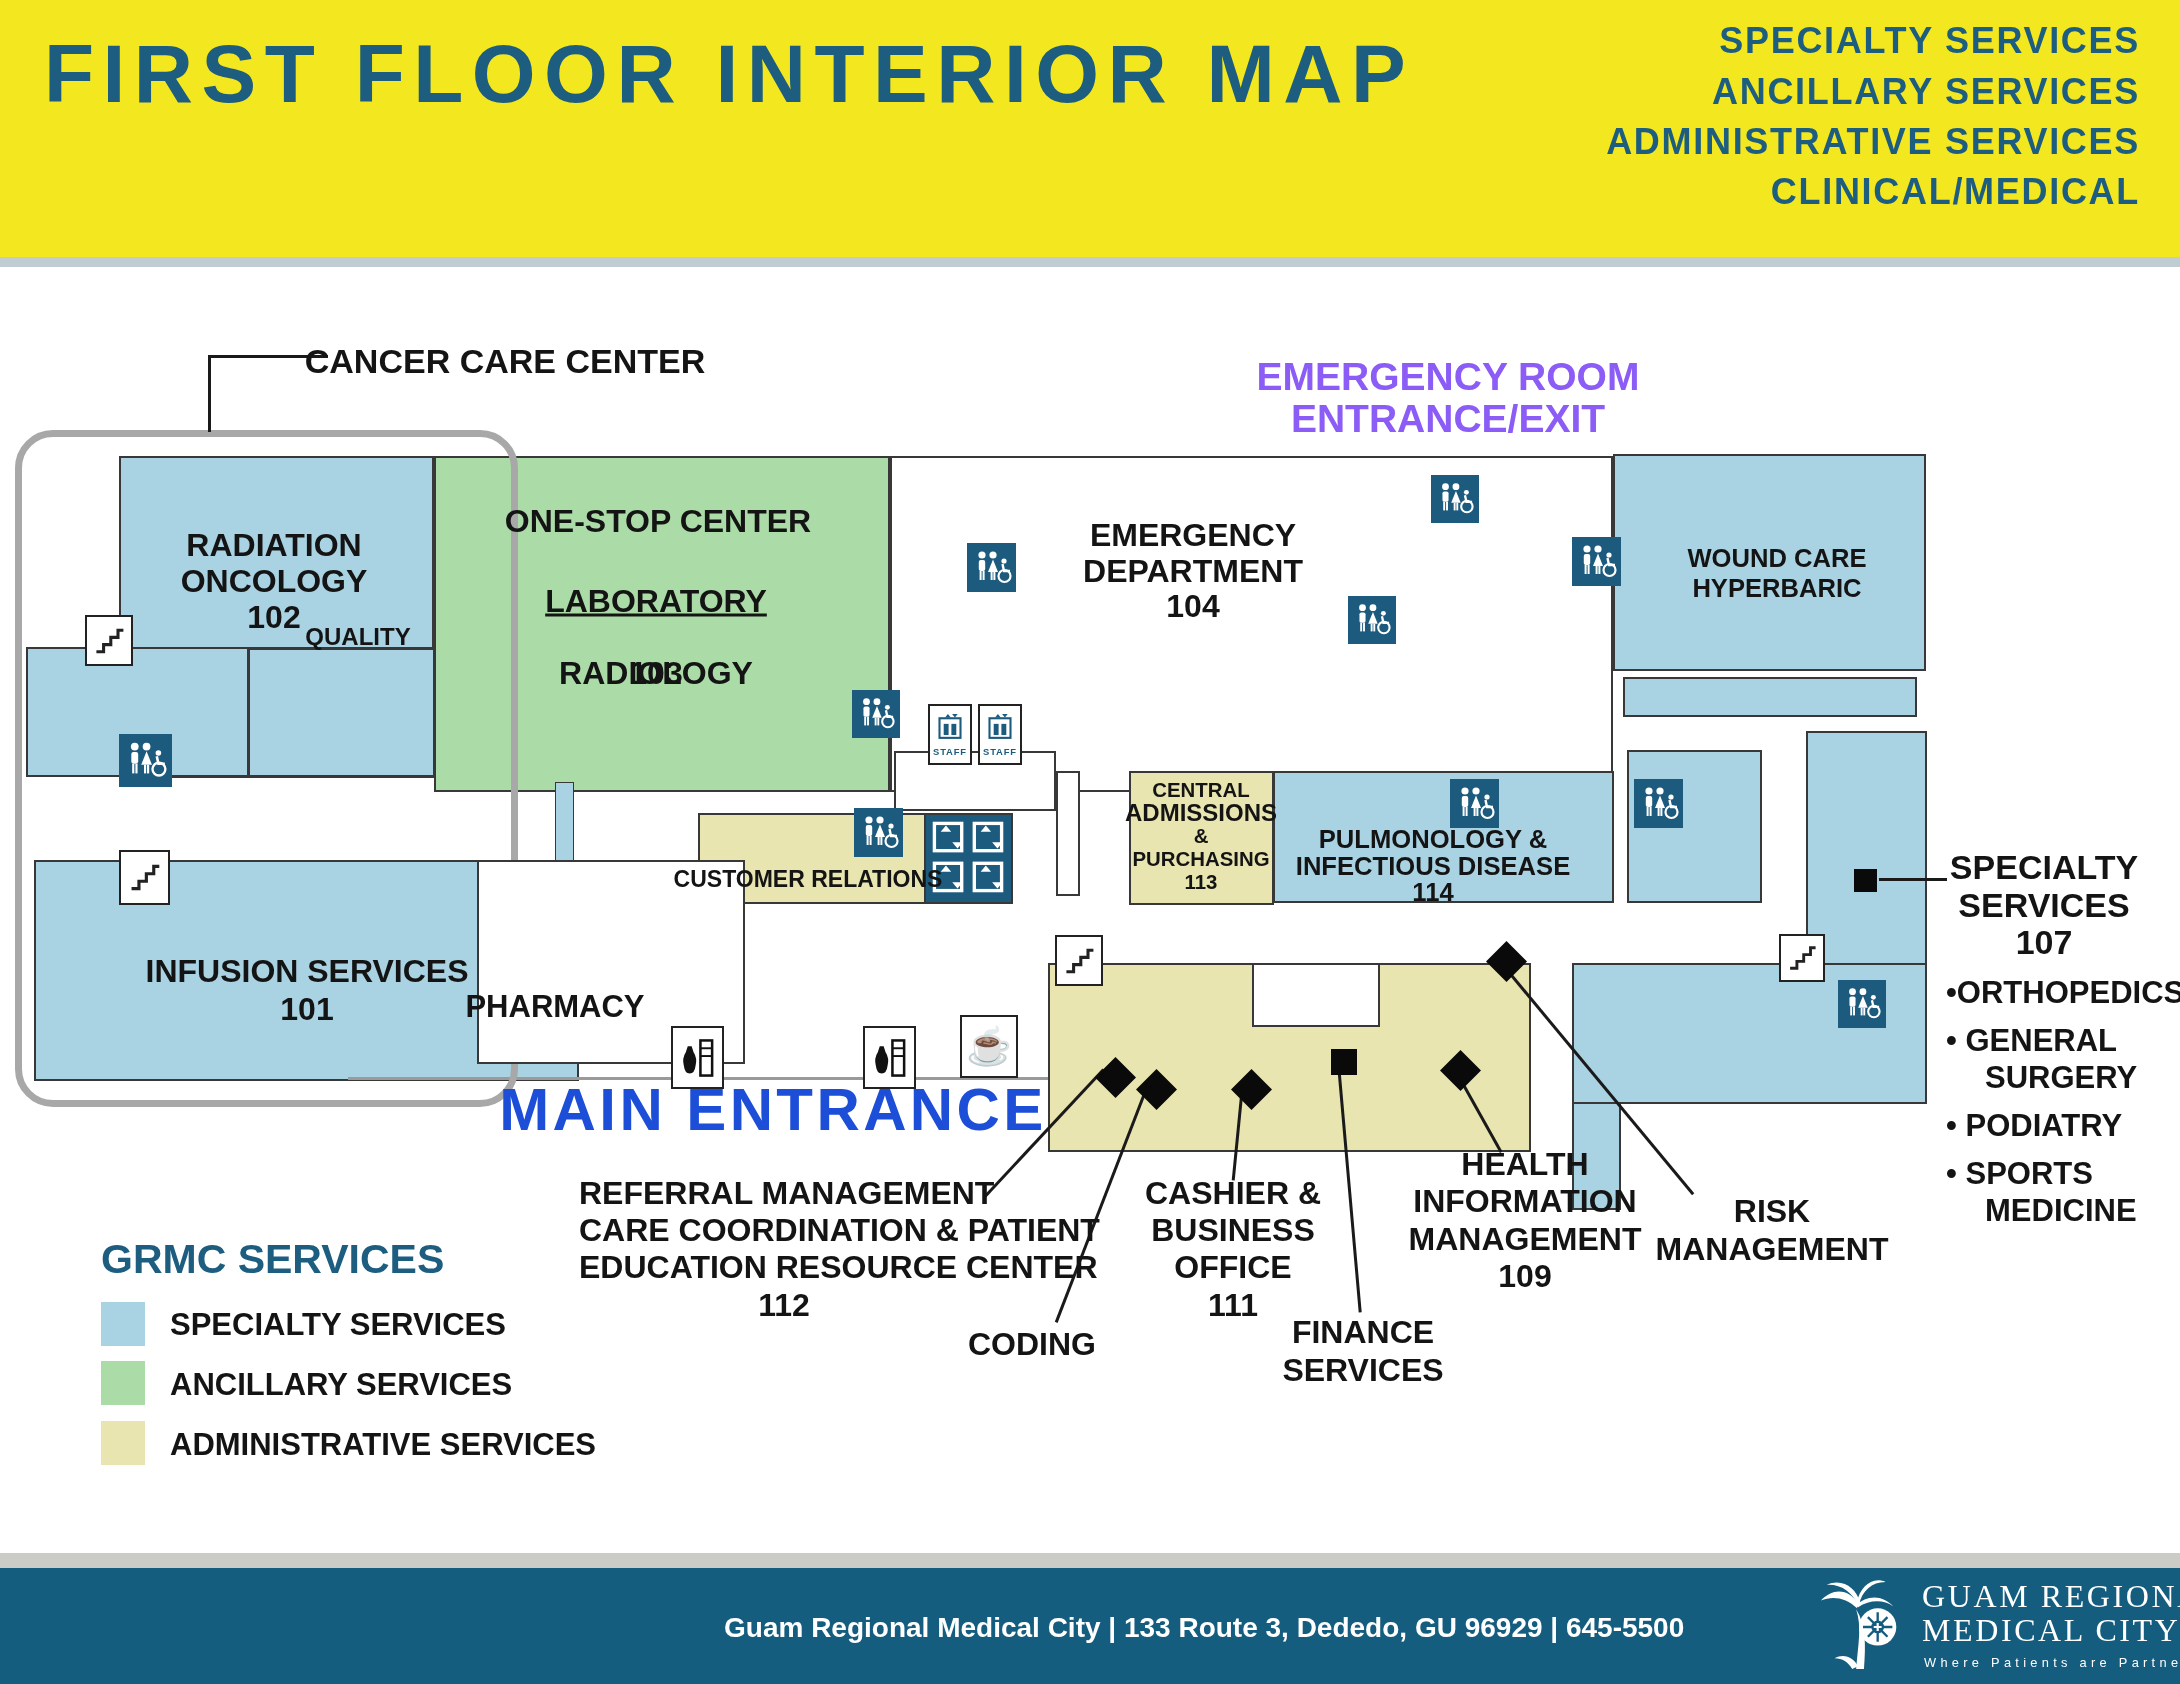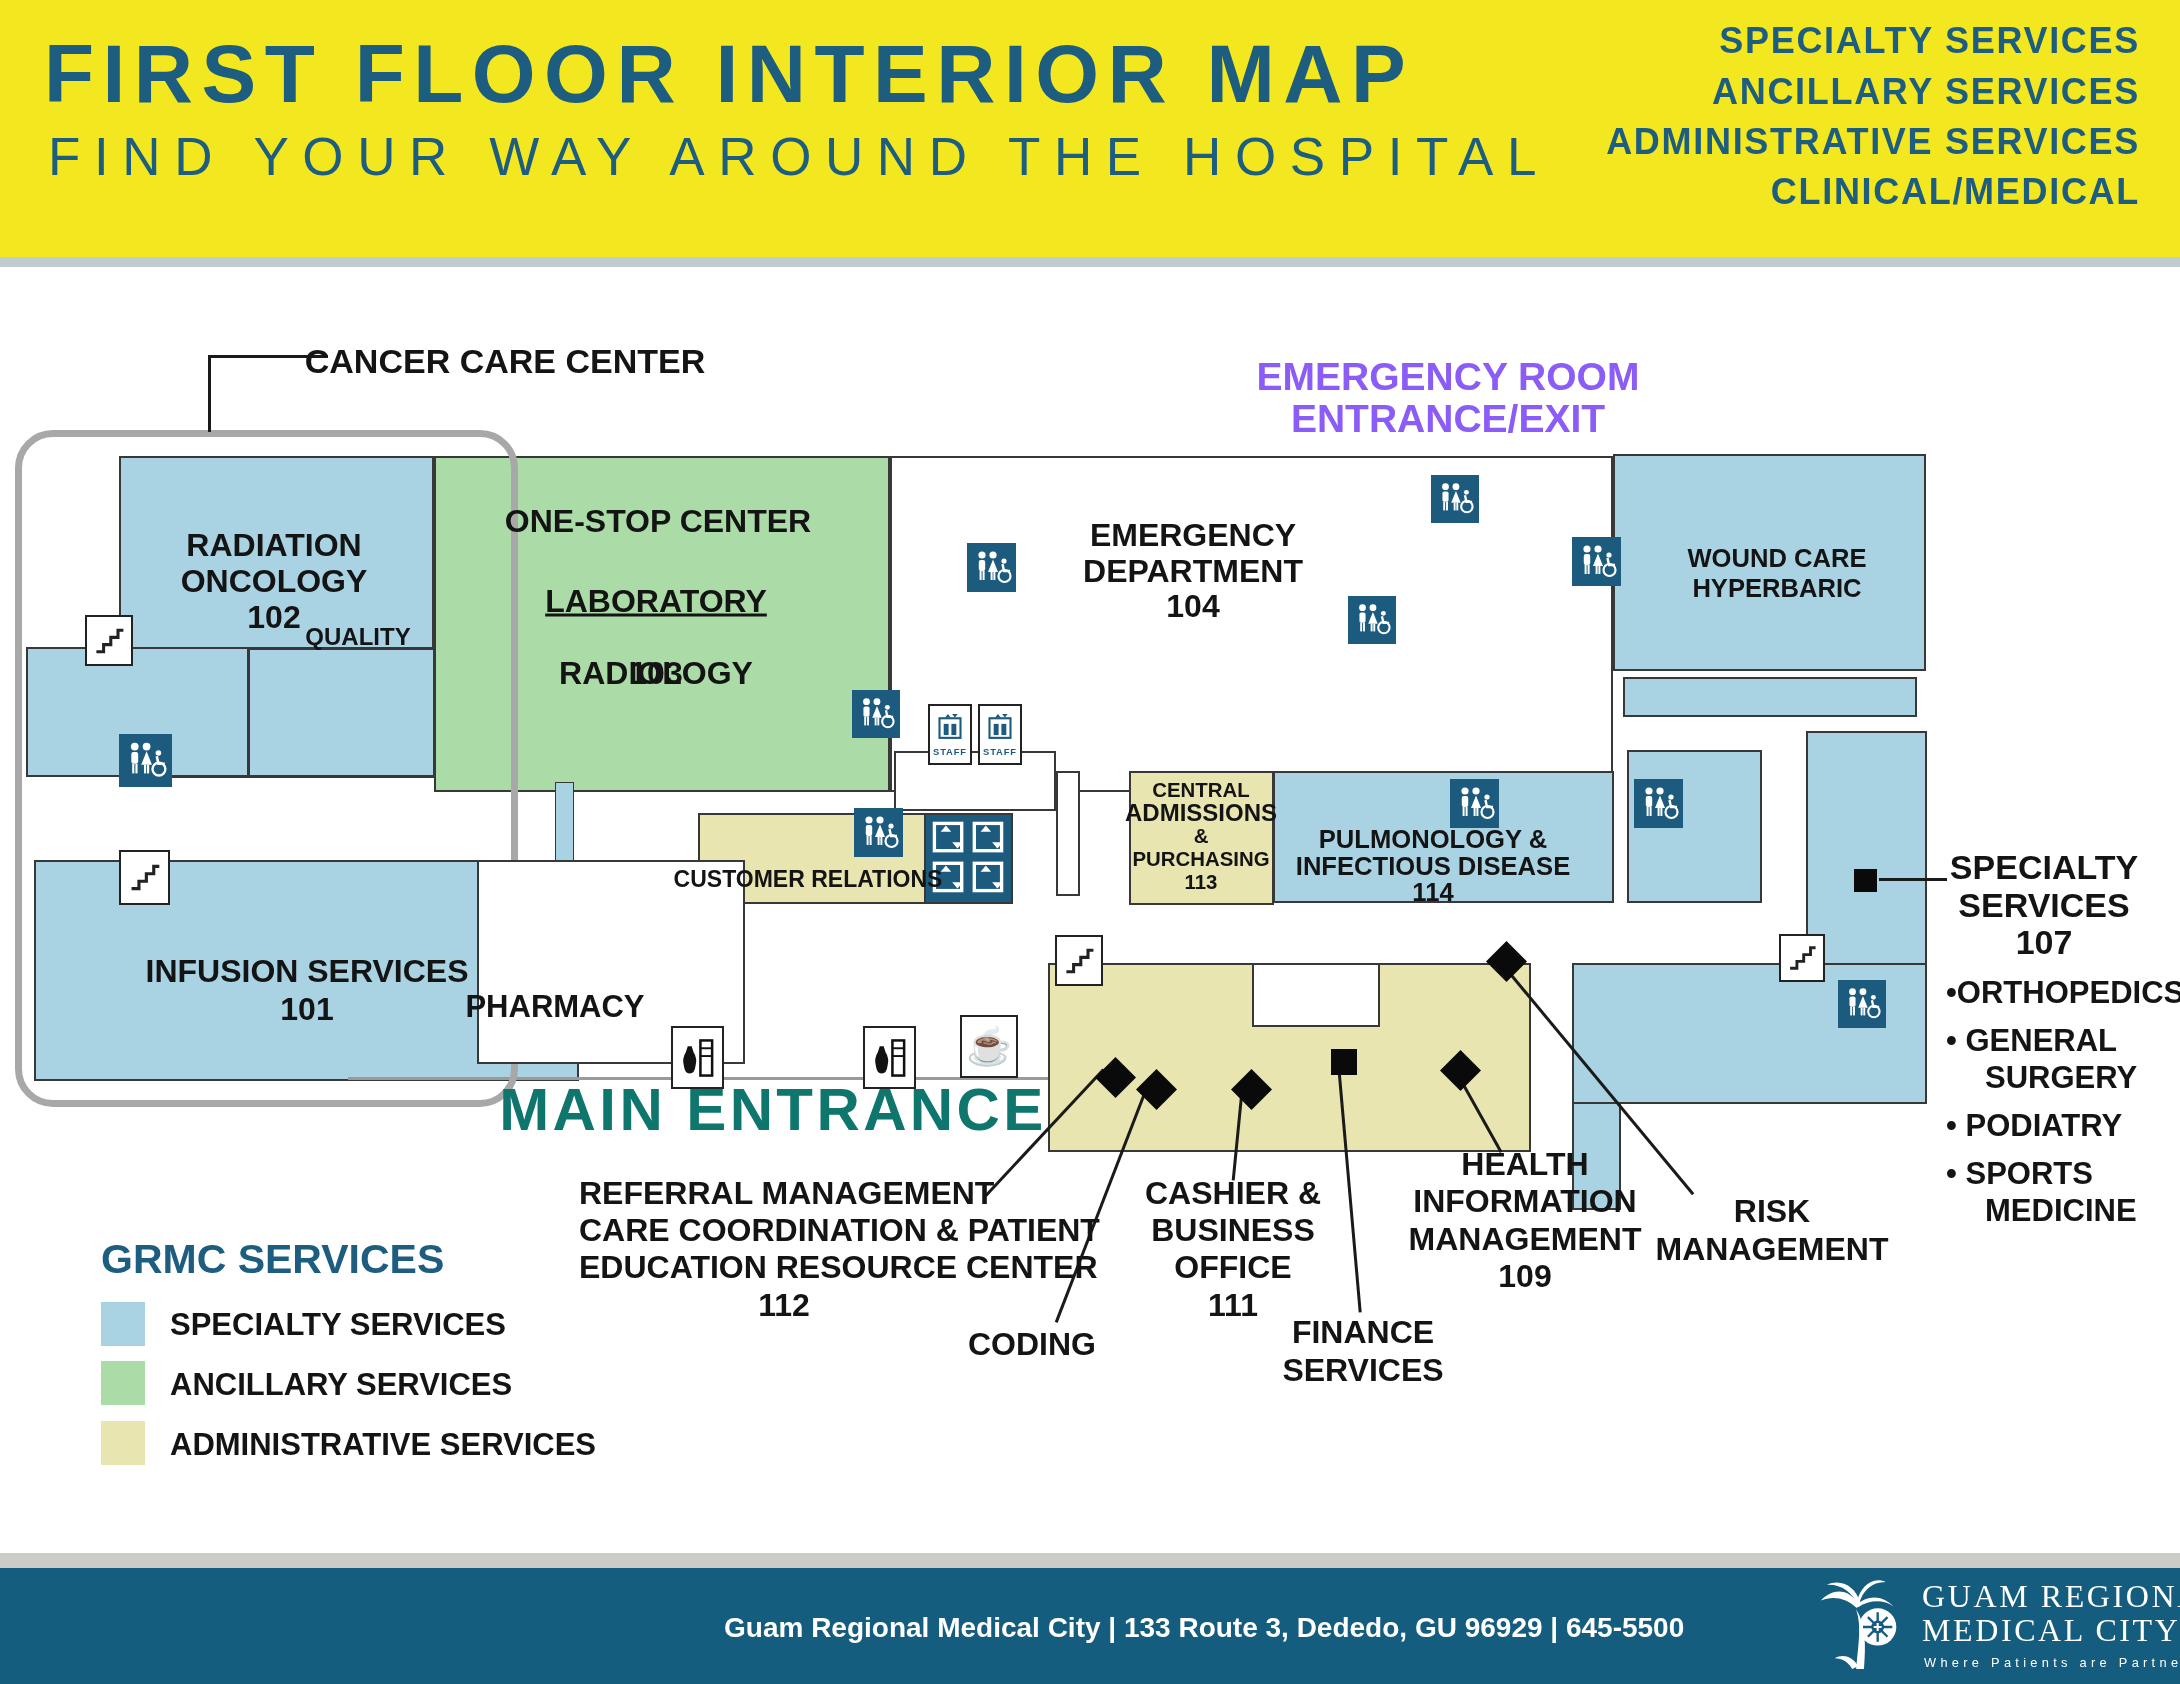--- a/index.html
+++ b/index.html
@@ -14,21 +14,21 @@
   .hcat{position:absolute;right:41px;font-size:36px;font-weight:bold;color:#1d5d80;letter-spacing:1.7px;text-align:right;white-space:nowrap;}
   
   .room{position:absolute;border:2.6px solid #383838;box-sizing:border-box;z-index:10;}
   .blue{background:#a9d2e3;} .green{background:#abdca8;} .tan{background:#e8e5b0;}
   .white{background:#ffffff;} .dark{background:#1c5b7e;}
   .wall{position:absolute;background:#383838;z-index:20;}
   
   .lbl{position:absolute;font-weight:bold;color:#141414;white-space:nowrap;transform:translate(-50%,-50%);text-align:center;z-index:80;}
   .lbl-left{position:absolute;font-weight:bold;color:#141414;white-space:nowrap;transform:translate(0,-50%);z-index:80;}
   .red{color:#8b5cf6;}
-  .gray-big{color:#0f766e;letter-spacing:3.4px;}
+  .gray-big{color:#1d4ed8;letter-spacing:3.4px;}
   
   .icon{position:absolute;background:#1c5b7e;z-index:70;display:flex;align-items:center;justify-content:center;}
   .stairs{position:absolute;background:#ffffff;border:2.6px solid #222;z-index:70;box-sizing:border-box;
           display:flex;align-items:center;justify-content:center;}
   .elev{position:absolute;background:#ffffff;border:2.6px solid #222;z-index:70;box-sizing:border-box;text-align:center;}
   .elev .cab{margin:2.6px auto 0;width:70%;height:62%;}
   .elev .staff{font-size:9.4px;font-weight:bold;color:#1c5b7e;letter-spacing:0.9px;line-height:10.2px;}
   .vend{position:absolute;background:#ffffff;border:2.6px solid #222;z-index:70;box-sizing:border-box;
         display:flex;align-items:center;justify-content:center;}
   .coffee{position:absolute;background:#ffffff;border:2.6px solid #222;z-index:70;box-sizing:border-box;
@@ -51,21 +51,20 @@
   #logo .tg{color:#fff;letter-spacing:4.3px;font-size:12.8px;margin-top:3.4px;white-space:nowrap;}
 </style>
 </head>
 <body>
 
 <div id="stage">
 
   <div id="header"></div>
   <div id="header-strip"></div>
   <div id="title">FIRST FLOOR INTERIOR MAP</div>
-  <div id="subtitle">FIND YOUR WAY AROUND THE HOSPITAL</div>
   <div class="hcat" style="top:20.4px;">SPECIALTY SERVICES</div>
   <div class="hcat" style="top:71px;">ANCILLARY SERVICES</div>
   <div class="hcat" style="top:121px;">ADMINISTRATIVE SERVICES</div>
   <div class="hcat" style="top:171px;">CLINICAL/MEDICAL</div>
 
   <div id="ccc-outline"></div>
   <div class="leader" style="left:209px;top:355px;width:119px;"></div>
   <div class="vline" style="left:208px;top:355px;height:77px;"></div>
   <div class="lbl" style="left:505px;top:361px;font-size:34px;">CANCER CARE CENTER</div>
 

